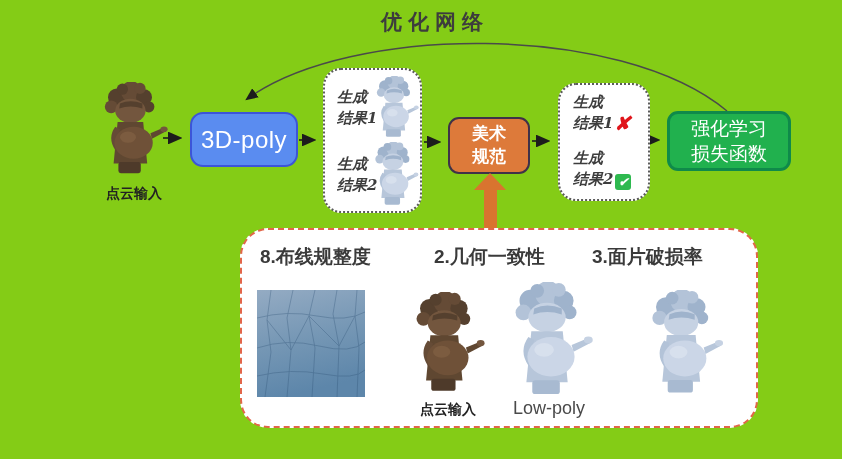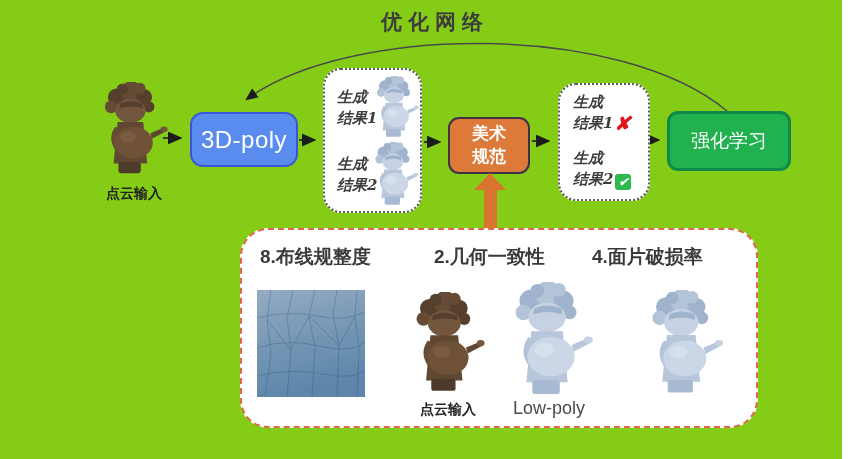--- a/index.html
+++ b/index.html
@@ -159,29 +159,30 @@
       <span>结果1</span><span class="mark-cross">✘</span>
     </div>
     <div class="abs gen-label" style="left:13px;top:63px;">
       <span>生成</span><br>
       <span>结果2</span><span class="mark-check">✔</span>
     </div>
   </div>
 
   <div class="abs flowbox box-rl">
     <span>强化学习</span>
+    <span>损失函数</span>
   </div>
 
   <div class="abs oarrow-head"></div>
   <div class="abs oarrow-shaft"></div>
 
   <div class="abs criteria-panel">
     <span class="abs criteria-label" style="left:18px;top:14px;">8.布线规整度</span>
     <span class="abs criteria-label" style="left:192px;top:14px;">2.几何一致性</span>
-    <span class="abs criteria-label" style="left:350px;top:14px;">4.面片破损率</span>
+    <span class="abs criteria-label" style="left:350px;top:14px;">3.面片破损率</span>
 
     <svg class="abs" style="left:15px;top:60px" width="108" height="107" viewBox="0 0 108 107">
       <defs>
         <linearGradient id="meshg" x1="0" y1="0" x2="0.25" y2="1">
           <stop offset="0" stop-color="#94abc3"></stop>
           <stop offset="0.55" stop-color="#7496b4"></stop>
           <stop offset="1" stop-color="#5d86aa"></stop>
         </linearGradient>
       </defs>
       <rect width="108" height="107" fill="url(#meshg)"></rect>

